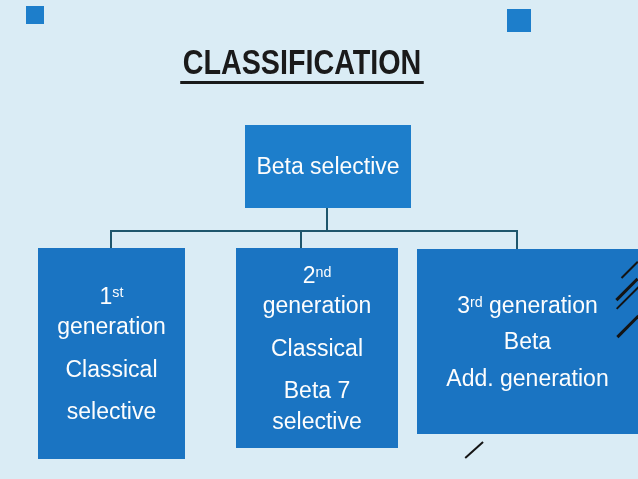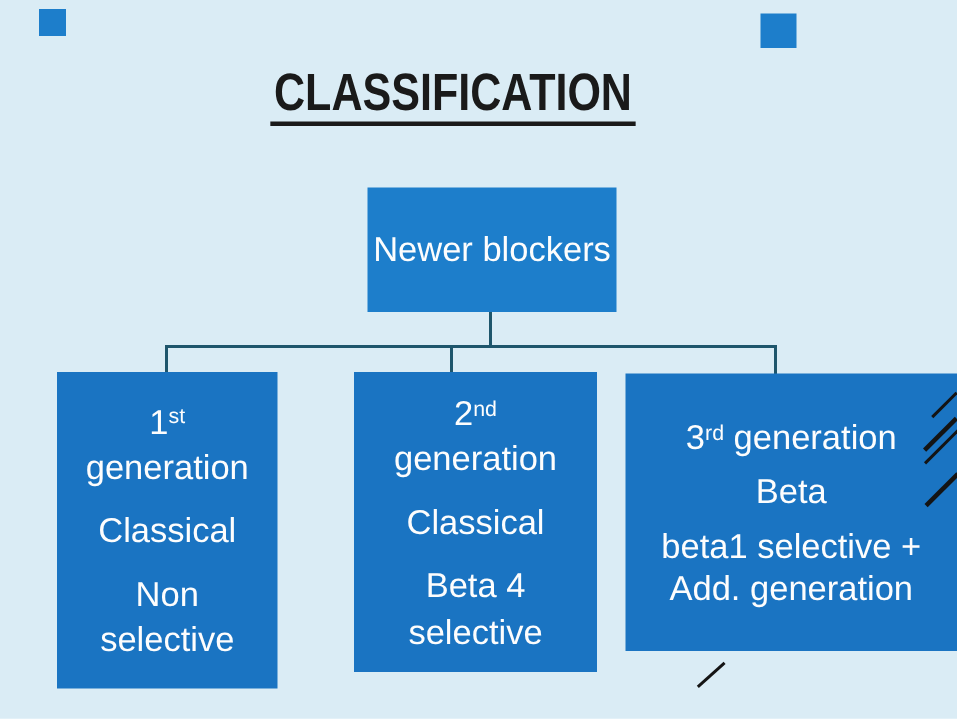--- a/index.html
+++ b/index.html
@@ -59,65 +59,63 @@
 <body>
 
 <div class="slide">
 
   <div class="corner tl"></div>
   <div class="corner tr"></div>
 
   <h1 class="title">CLASSIFICATION</h1>
 
   <div class="root-box">
-    <span>Newer blockers</span>
+    <span>Beta selective</span>
   </div>
 
   <div class="conn v-root"></div>
   <div class="conn h-trunk"></div>
   <div class="conn stub1"></div>
   <div class="conn stub2"></div>
   <div class="conn stub3"></div>
 
   <div id="children">
       <div class="child child-0">
         <div class="para">
           <span class="line"><span>1</span><span class="sup">st</span></span>
           <span class="line"><span>generation</span></span>
         </div>
         <div class="para">
           <span class="line"><span>Classical</span></span>
         </div>
         <div class="para">
-          <span class="line"><span>Non</span></span>
           <span class="line"><span>selective</span></span>
         </div>
       </div>
       <div class="child child-1">
         <div class="para">
           <span class="line"><span>2</span><span class="sup">nd</span></span>
           <span class="line"><span>generation</span></span>
         </div>
         <div class="para">
           <span class="line"><span>Classical</span></span>
         </div>
         <div class="para">
-          <span class="line"><span>Beta 4</span></span>
+          <span class="line"><span>Beta 7</span></span>
           <span class="line"><span>selective</span></span>
         </div>
       </div>
       <div class="child child-2">
         <div class="para">
           <span class="line"><span>3</span><span class="sup">rd</span><span> generation</span></span>
         </div>
         <div class="para">
           <span class="line"><span>Beta</span></span>
         </div>
         <div class="para">
-          <span class="line"><span>beta1 selective +</span></span>
           <span class="line"><span>Add. generation</span></span>
         </div>
       </div>
     </div>
 
   <div class="pen p1"></div>
   <div class="pen p2"></div>
   <div class="pen p3"></div>
   <div class="pen p4"></div>
   <div class="pen p5"></div>

